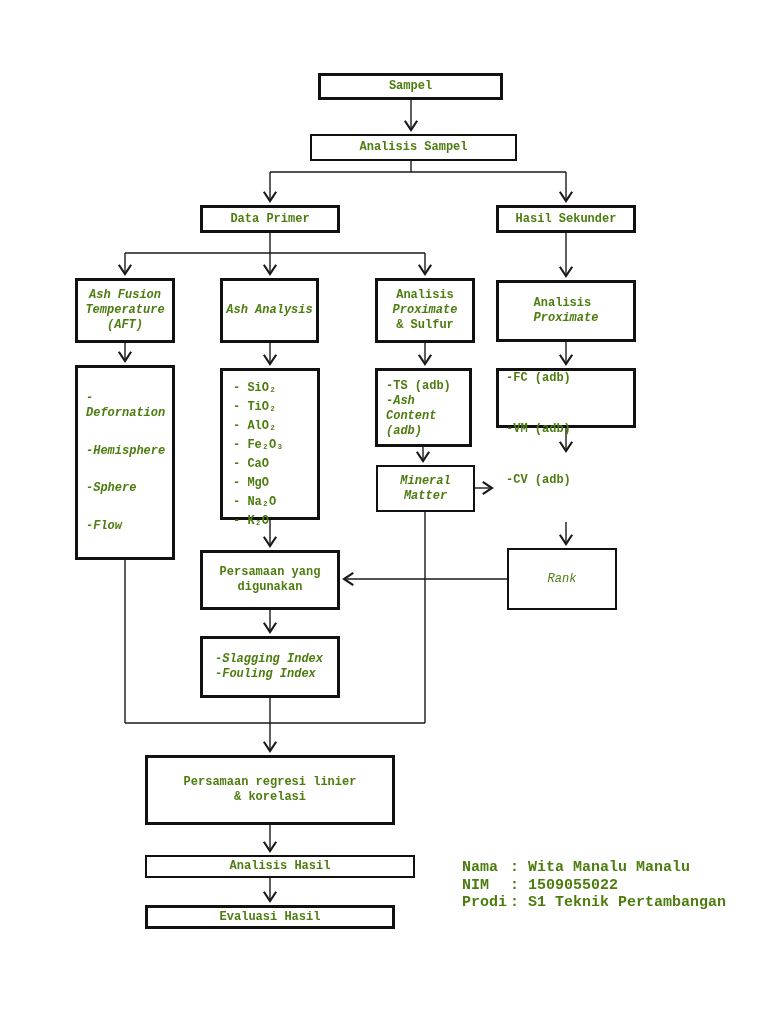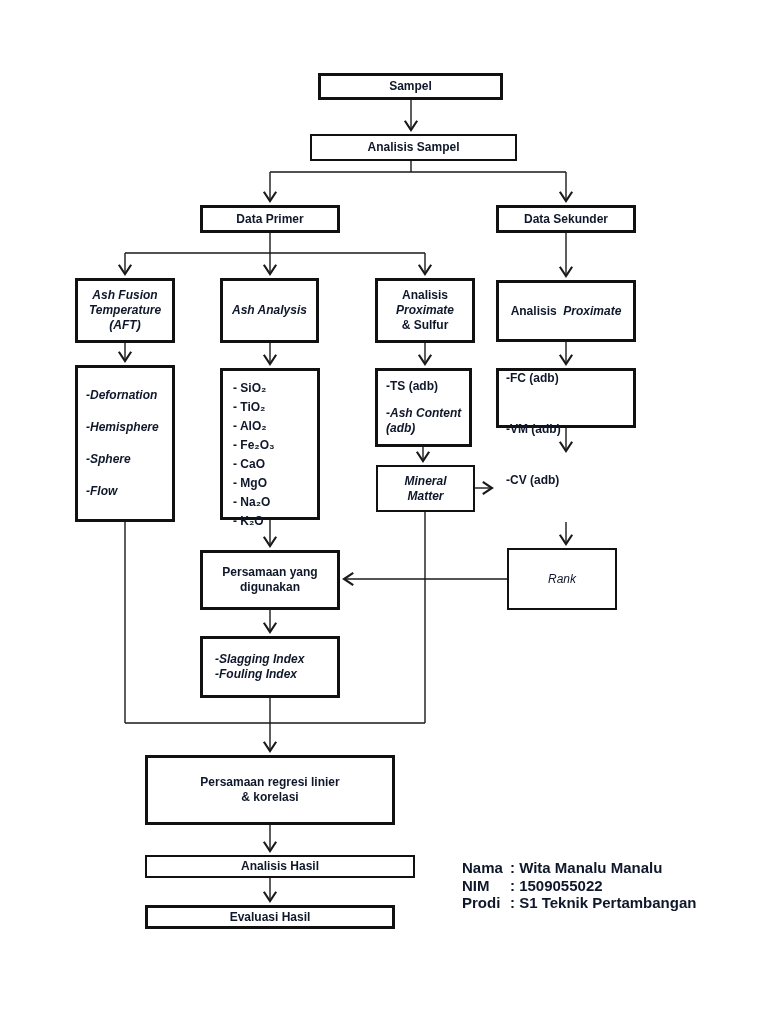--- a/index.html
+++ b/index.html
@@ -1,17 +1,17 @@
 <!DOCTYPE html>
 <html><head>
 <meta charset="utf-8">
 <style>
   html,body{margin:0;padding:0;background:#ffffff;}
   #page{position:relative;width:768px;height:1024px;background:#ffffff;overflow:hidden;
-        font-family:Liberation Sans, sans-serif;color:#0f172a;}
+        font-family:Liberation Mono, monospace;color:#4d7c0f;}
   #wires{position:absolute;left:0;top:0;width:768px;height:1024px;pointer-events:none;}
 
   .box{position:absolute;background:#fff;border:2px solid #111;display:flex;
        flex-direction:column;align-items:center;justify-content:center;
        text-align:center;font-size:12px;line-height:15px;box-sizing:border-box;}
   .thick{border-width:3px;}
   .bold{font-weight:700;}
   .ital{font-style:italic;font-weight:600;}
   .ital-light{font-style:italic;font-weight:500;}
 
@@ -20,21 +20,21 @@
 
   
   .b-sampel{left:318px;top:73px;width:185px;height:27px;}
   .b-analisis-sampel{left:310px;top:134px;width:207px;height:27px;}
   .b-data-primer{left:200px;top:205px;width:140px;height:28px;}
   .b-data-sekunder{left:496px;top:205px;width:140px;height:28px;}
   .b-aft{left:75px;top:278px;width:100px;height:65px;}
   .b-ash-analysis{left:220px;top:278px;width:99px;height:65px;}
   .b-prox-sulfur{left:375px;top:278px;width:100px;height:65px;}
   .b-analisis-prox{left:496px;top:280px;width:140px;height:62px;}
-  .b-aft-details{left:75px;top:365px;width:100px;height:157px;padding:12px 0 12px 8px;}
+  .b-aft-details{left:75px;top:365px;width:100px;height:195px;padding:12px 0 12px 8px;}
   .b-oxides{left:220px;top:368px;width:100px;height:152px;padding:8px 0 8px 10px;}
   .b-ts{left:375px;top:368px;width:97px;height:79px;align-items:flex-start;text-align:left;
         padding:8px 0 8px 8px;justify-content:flex-start;}
   .b-fc-adb{left:496px;top:368px;width:140px;height:60px;padding-left:7px;gap:36px;}
   .b-mineral{left:376px;top:465px;width:99px;height:47px;}
   .b-fc-dmmf{left:496px;top:455px;width:140px;height:67px;padding-left:12px;}
   .b-rank{left:507px;top:548px;width:110px;height:62px;}
   .b-persamaan{left:200px;top:550px;width:140px;height:60px;}
   .b-indices{left:200px;top:636px;width:140px;height:62px;align-items:flex-start;text-align:left;padding-left:12px;}
   .b-regresi{left:145px;top:755px;width:250px;height:70px;}
@@ -110,21 +110,21 @@
 
   <div class="box bold b-analisis-sampel">
     <span>Analisis Sampel</span>
   </div>
 
   <div class="box thick bold b-data-primer">
     <span>Data Primer</span>
   </div>
 
   <div class="box thick bold b-data-sekunder">
-    <span>Data Sekunder</span>
+    <span>Hasil Sekunder</span>
   </div>
 
   <div class="box thick ital b-aft">
     <span>Ash Fusion</span>
     <span>Temperature</span>
     <span>(AFT)</span>
   </div>
 
   <div class="box thick ital b-ash-analysis">
     <span>Ash Analysis</span>

